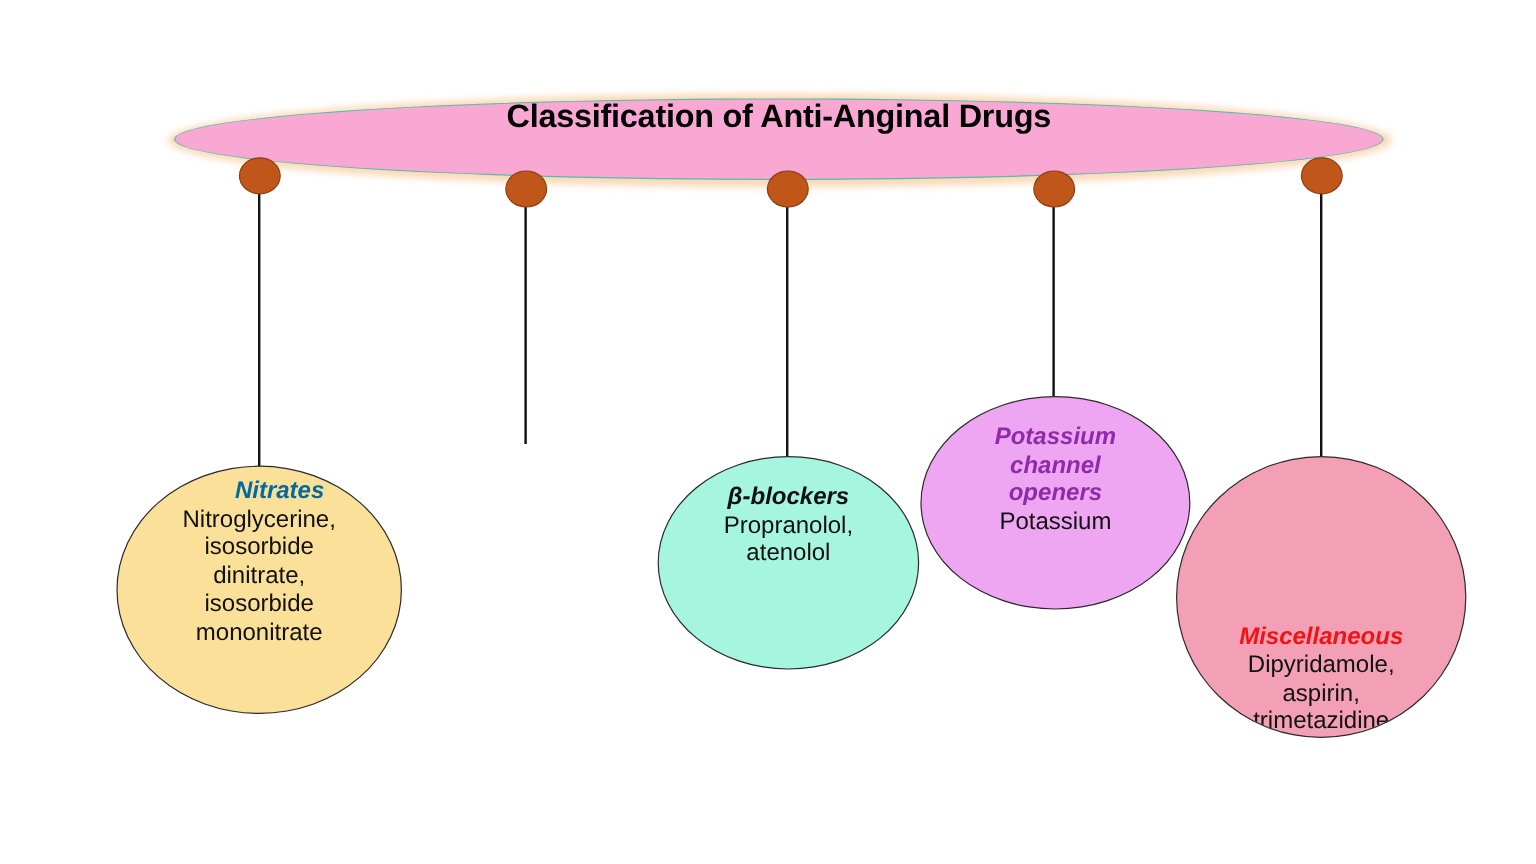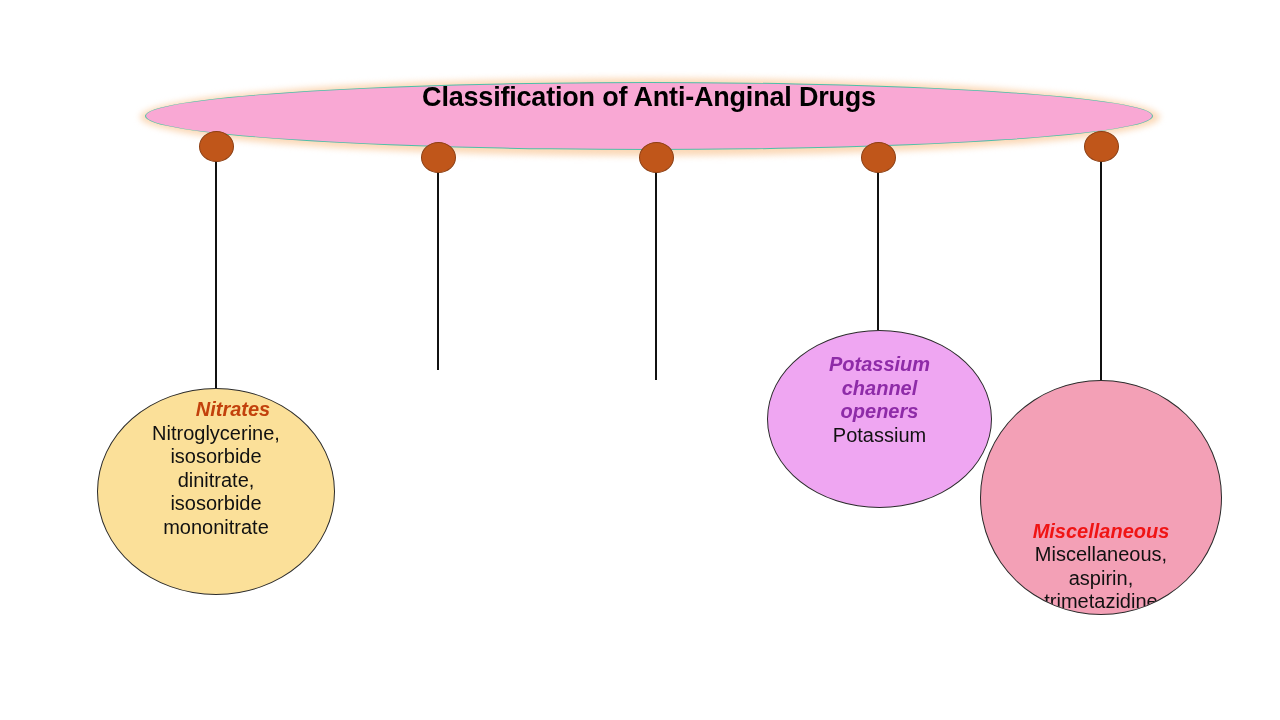--- a/index.html
+++ b/index.html
@@ -123,37 +123,42 @@
   <div class="stem" style="left:877px;  top:155px; height:175px;"></div>
   <div class="stem" style="left:1100px; top:146px; height:240px;"></div>
 
   <div class="node-dot" style="left:199px;  top:131px;"></div>
   <div class="node-dot" style="left:421px;  top:142px;"></div>
   <div class="node-dot" style="left:639px;  top:142px;"></div>
   <div class="node-dot" style="left:861px;  top:142px;"></div>
   <div class="node-dot" style="left:1084px; top:131px;"></div>
 
   <div class="cat" style="left:97px; top:388px; width:238px; height:207px; background:#FBE099; padding-top:9px;">
-    <div class="cat-title" style="color:#c2410c;margin-left:34px;">Nitrates</div>
+    <div class="cat-title" style="color:#0369a1;margin-left:34px;">Nitrates</div>
     <div class="cat-body">Nitroglycerine,
 isosorbide
 dinitrate,
 isosorbide
 mononitrate</div>
   </div>
 
 
+  <div class="cat" style="left:548px; top:380px; width:218px; height:178px; background:#A5F5DF; padding-top:22px;">
+    <div class="cat-title" style="color:#111111;">β-blockers</div>
+    <div class="cat-body">Propranolol,
+atenolol</div>
+  </div>
 
   <div class="cat" style="left:767px; top:330px; width:225px; height:178px; background:#EFA6F2; padding-top:22px;">
     <div class="cat-title" style="color:#8E2BA8;">Potassium
 channel
 openers</div>
     <div class="cat-body">Potassium</div>
   </div>
 
   <div class="cat" style="left:980px; top:380px; width:242px; height:235px; background:#F3A0B6; padding-top:52px;justify-content:flex-end;">
     <div class="cat-title" style="color:#F01414;">Miscellaneous</div>
-    <div class="cat-body">Miscellaneous,
+    <div class="cat-body">Dipyridamole,
 aspirin,
 trimetazidine</div>
   </div>
 
 </div>
 
 </body></html>

